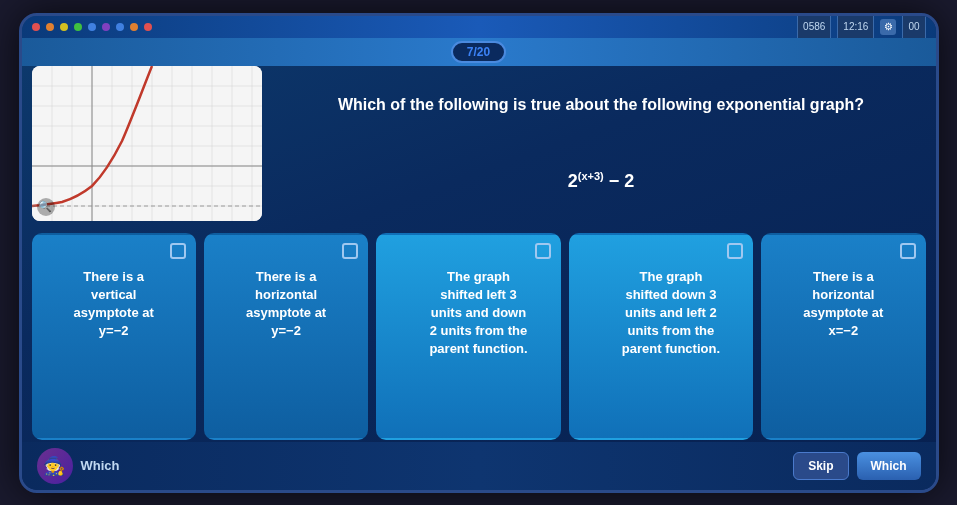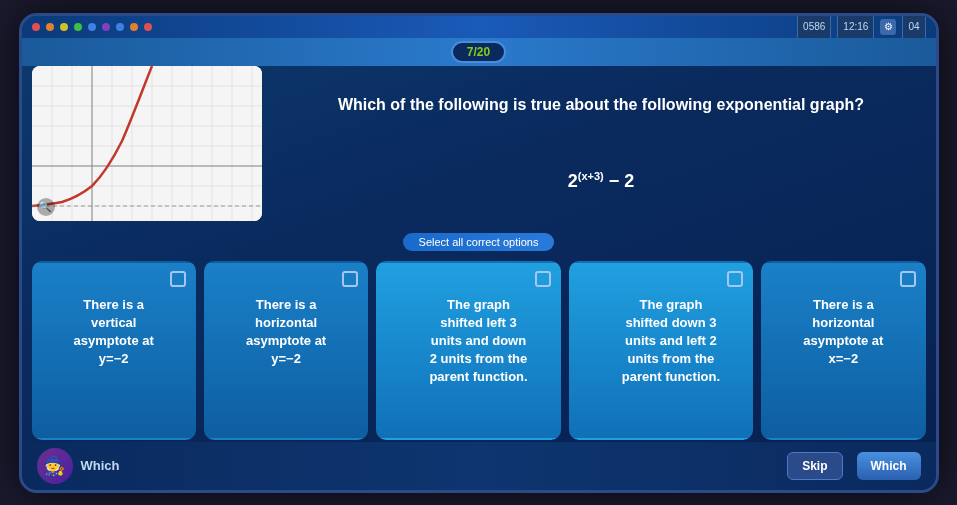--- a/index.html
+++ b/index.html
@@ -101,21 +101,21 @@
       justify-content: center;
     }
 
     .progress-pill {
       background: #0a2a5e;
       border: 2px solid #4a8adf;
       border-radius: 12px;
       padding: 2px 14px;
       font-size: 12px;
       font-weight: bold;
-      color: #84cc16;
+      color: #3b82f6;
     }
 
     
     .main-content {
       position: absolute;
       top: 50px;
       left: 10px;
       right: 10px;
       bottom: 50px;
       display: flex;
@@ -288,21 +288,21 @@
     }
 
     .username {
       font-size: 13px;
       color: #c0d8f0;
       font-weight: bold;
     }
 
     .bottom-buttons {
       display: flex;
-      gap: 14px;
+      gap: 8px;
       padding-left: 30px;
     }
 
     .btn-skip {
       background: #2a4a8a;
       border: 1px solid #4a7acc;
       color: white;
       border-radius: 6px;
       padding: 6px 14px;
       font-size: 12px;
@@ -344,21 +344,21 @@
       <div class="dot blue"></div>
       <div class="dot purple"></div>
       <div class="dot blue"></div>
       <div class="dot orange"></div>
       <div class="dot red"></div>
     </div>
     <div class="top-right-controls">
       <span class="score-badge">0586</span>
       <span class="score-badge">12:16</span>
       <div class="gear-btn">⚙</div>
-      <span class="score-badge">04</span>
+      <span class="score-badge">00</span>
     </div>
   </div>
 
   <div class="progress-strip"></div>
 
   <div class="progress-area">
     <div class="progress-pill">7/20</div>
   </div>
 
   <div class="main-content">
@@ -402,23 +402,20 @@
       </div>
 
       <div class="question-text">
         <div class="question-title">Which of the following is true about the following exponential graph?</div>
         <div class="question-formula">
           <span>2</span><sup><span>(x+3)</span></sup><span> − 2</span>
         </div>
       </div>
     </div>
 
-    <div class="select-all-bar">
-      <div class="select-all-pill">Select all correct options</div>
-    </div>
 
     <div class="options-row">
 
       <div class="option-card">
         <div class="option-checkbox"></div>
         <div class="option-text">There is a<br>vertical<br>asymptote at<br>y=−2</div>
       </div>
 
       <div class="option-card">
         <div class="option-checkbox"></div>

